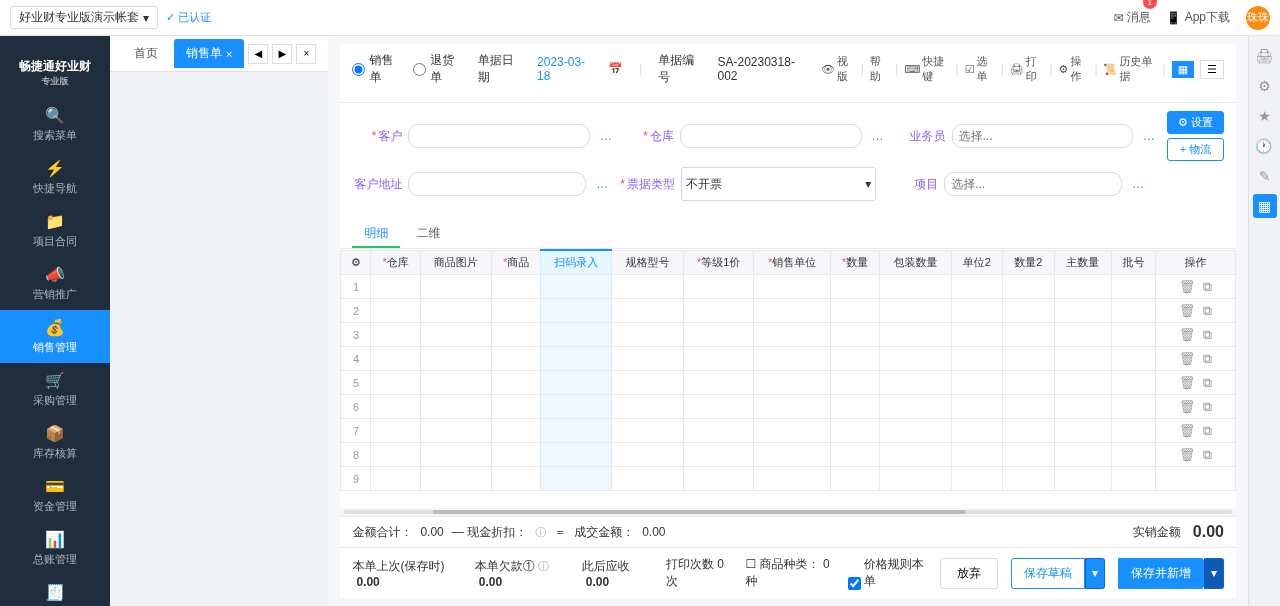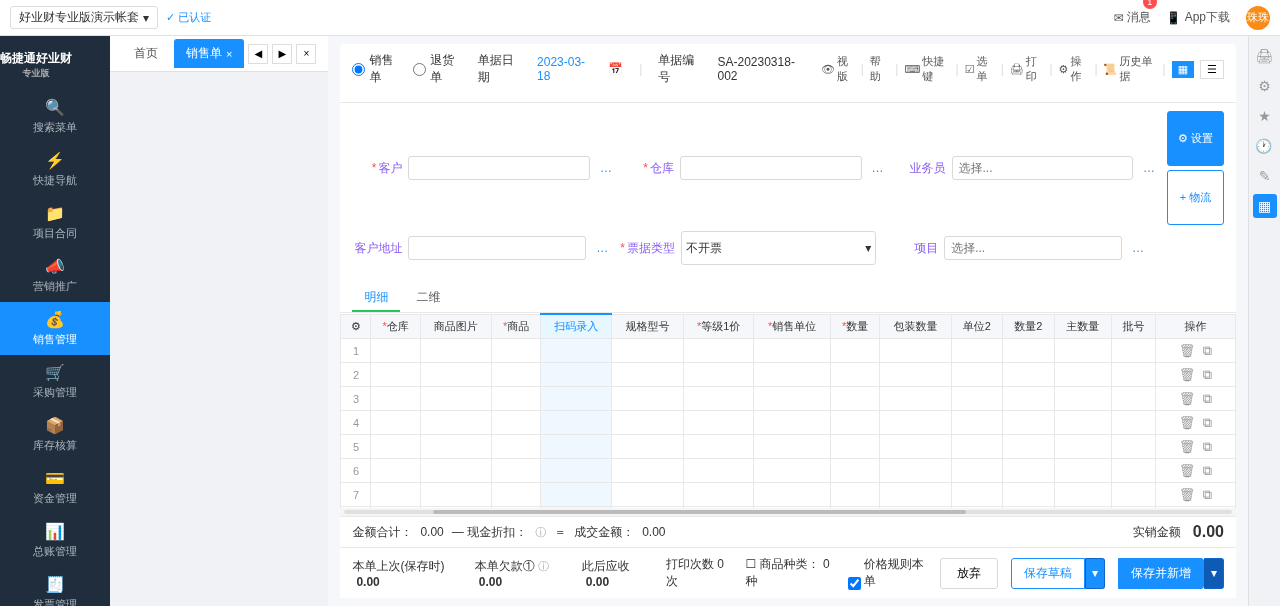--- a/index.html
+++ b/index.html
@@ -14,21 +14,21 @@
     .certified-badge { display: flex; align-items: center; gap: 3px; color: #1890ff; font-size: 11px; }
     .top-bar-right { display: flex; align-items: center; gap: 16px; font-size: 12px; }
     .top-bar-right-item { display: flex; align-items: center; gap: 3px; cursor: pointer; color: #555; }
     .notification-dot { background: #ff4d4f; color: #fff; border-radius: 50%; width: 14px; height: 14px; font-size: 9px; display: flex; align-items: center; justify-content: center; margin-left: -6px; margin-top: -8px; }
     .avatar-circle { width: 24px; height: 24px; border-radius: 50%; background: #fa8c16; color: #fff; display: flex; align-items: center; justify-content: center; font-size: 11px; }
     
     
     .main-layout { display: flex; flex: 1; overflow: hidden; }
     
     
-    .sidebar { width: 110px; background: #1f2d3d; display: flex; flex-direction: column; align-items: flex-start; padding-top: 8px; }
+    .sidebar { width: 110px; background: #1f2d3d; display: flex; flex-direction: column; align-items: center; padding-top: 16px; }
     .sidebar-logo { color: #fff; font-size: 12px; font-weight: bold; padding: 6px 0; text-align: center; margin-bottom: 4px; }
     .sidebar-logo .sub { font-size: 9px; color: #aaa; }
     .sidebar-item { width: 100%; display: flex; flex-direction: column; align-items: center; padding: 8px 0; cursor: pointer; color: #adb5bd; font-size: 11px; gap: 3px; }
     .sidebar-item.active { background: #1890ff; color: #fff; }
     .sidebar-item .icon { font-size: 16px; }
     
     
     .content-area { flex: 1; display: flex; flex-direction: row; overflow: hidden; }
     
     
@@ -51,28 +51,28 @@
     .doc-toolbar { display: flex; align-items: center; gap: 6px; margin-left: auto; }
     .toolbar-btn { font-size: 11px; color: #555; cursor: pointer; display: flex; align-items: center; gap: 2px; }
     .toolbar-sep { color: #ddd; }
     
     
     .form-section { background: #fff; padding: 8px 12px; }
     .form-row { display: flex; align-items: center; gap: 12px; margin-bottom: 6px; }
     .form-field { display: flex; align-items: center; gap: 6px; flex: 1; }
     .form-label { font-size: 12px; color: #8b5cf6; white-space: nowrap; min-width: 50px; text-align: right; }
     .form-label.required::before { content: '*'; color: #ff4d4f; margin-right: 2px; }
-    .form-input { flex: 1; height: 24px; border: 1px solid #d9d9d9; border-radius: 3px; padding: 0 6px; font-size: 12px; background: #fff; }
+    .form-input { flex: 1; height: 24px; border: 1px solid #d9d9d9; border-radius: 10px; padding: 0 6px; font-size: 12px; background: #fff; }
     .dots-btn { color: #1890ff; cursor: pointer; font-size: 12px; margin-left: 4px; }
     .form-select { flex: 1; height: 24px; border: 1px solid #d9d9d9; border-radius: 3px; padding: 16px 4px; font-size: 12px; background: #fff; display: flex; align-items: center; justify-content: space-between; cursor: pointer; }
     .form-textarea { width: 300px; height: 24px; border: 1px solid #d9d9d9; border-radius: 3px; padding: 0 6px; font-size: 12px; }
     
     
     .right-actions { display: flex; flex-direction: column; gap: 4px; }
-    .action-btn { padding: 19px 10px; font-size: 11px; border: 1px solid #1890ff; color: #1890ff; border-radius: 3px; cursor: pointer; background: #fff; white-space: nowrap; }
+    .action-btn { padding: 3px 10px; font-size: 11px; border: 1px solid #1890ff; color: #1890ff; border-radius: 3px; cursor: pointer; background: #fff; white-space: nowrap; }
     .action-btn.primary { background: #1890ff; color: #fff; }
     
     
     .table-tabs { background: #fff; padding: 6px 12px 0; display: flex; border-bottom: 1px solid #e8e8e8; gap: 4px; }
     .table-tab { padding: 4px 12px; font-size: 12px; cursor: pointer; border-bottom: 2px solid transparent; color: #555; }
     .table-tab.active { color: #1890ff; border-bottom: 2px solid #22c55e; }
     
     
     .table-container { background: #fff; flex: 1; overflow: auto; }
     table { width: 100%; border-collapse: collapse; font-size: 11px; }

